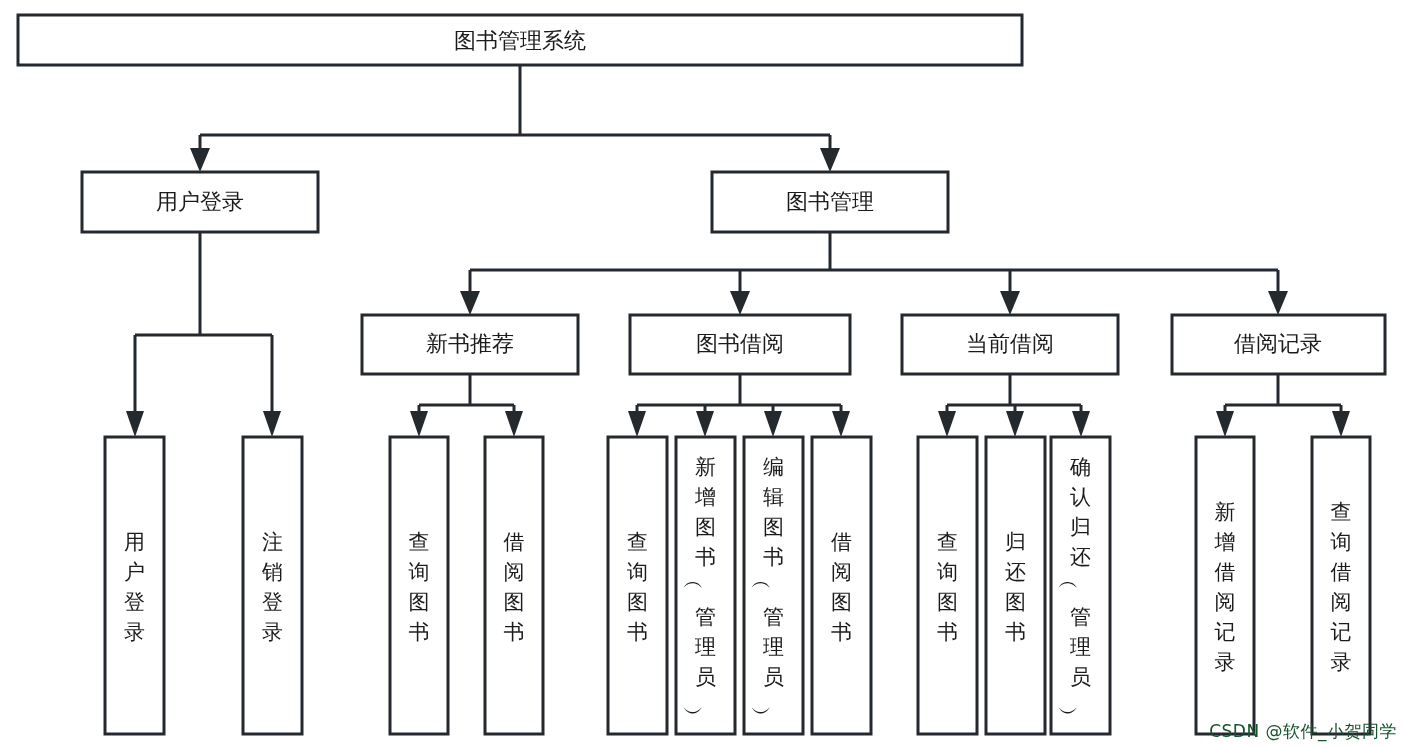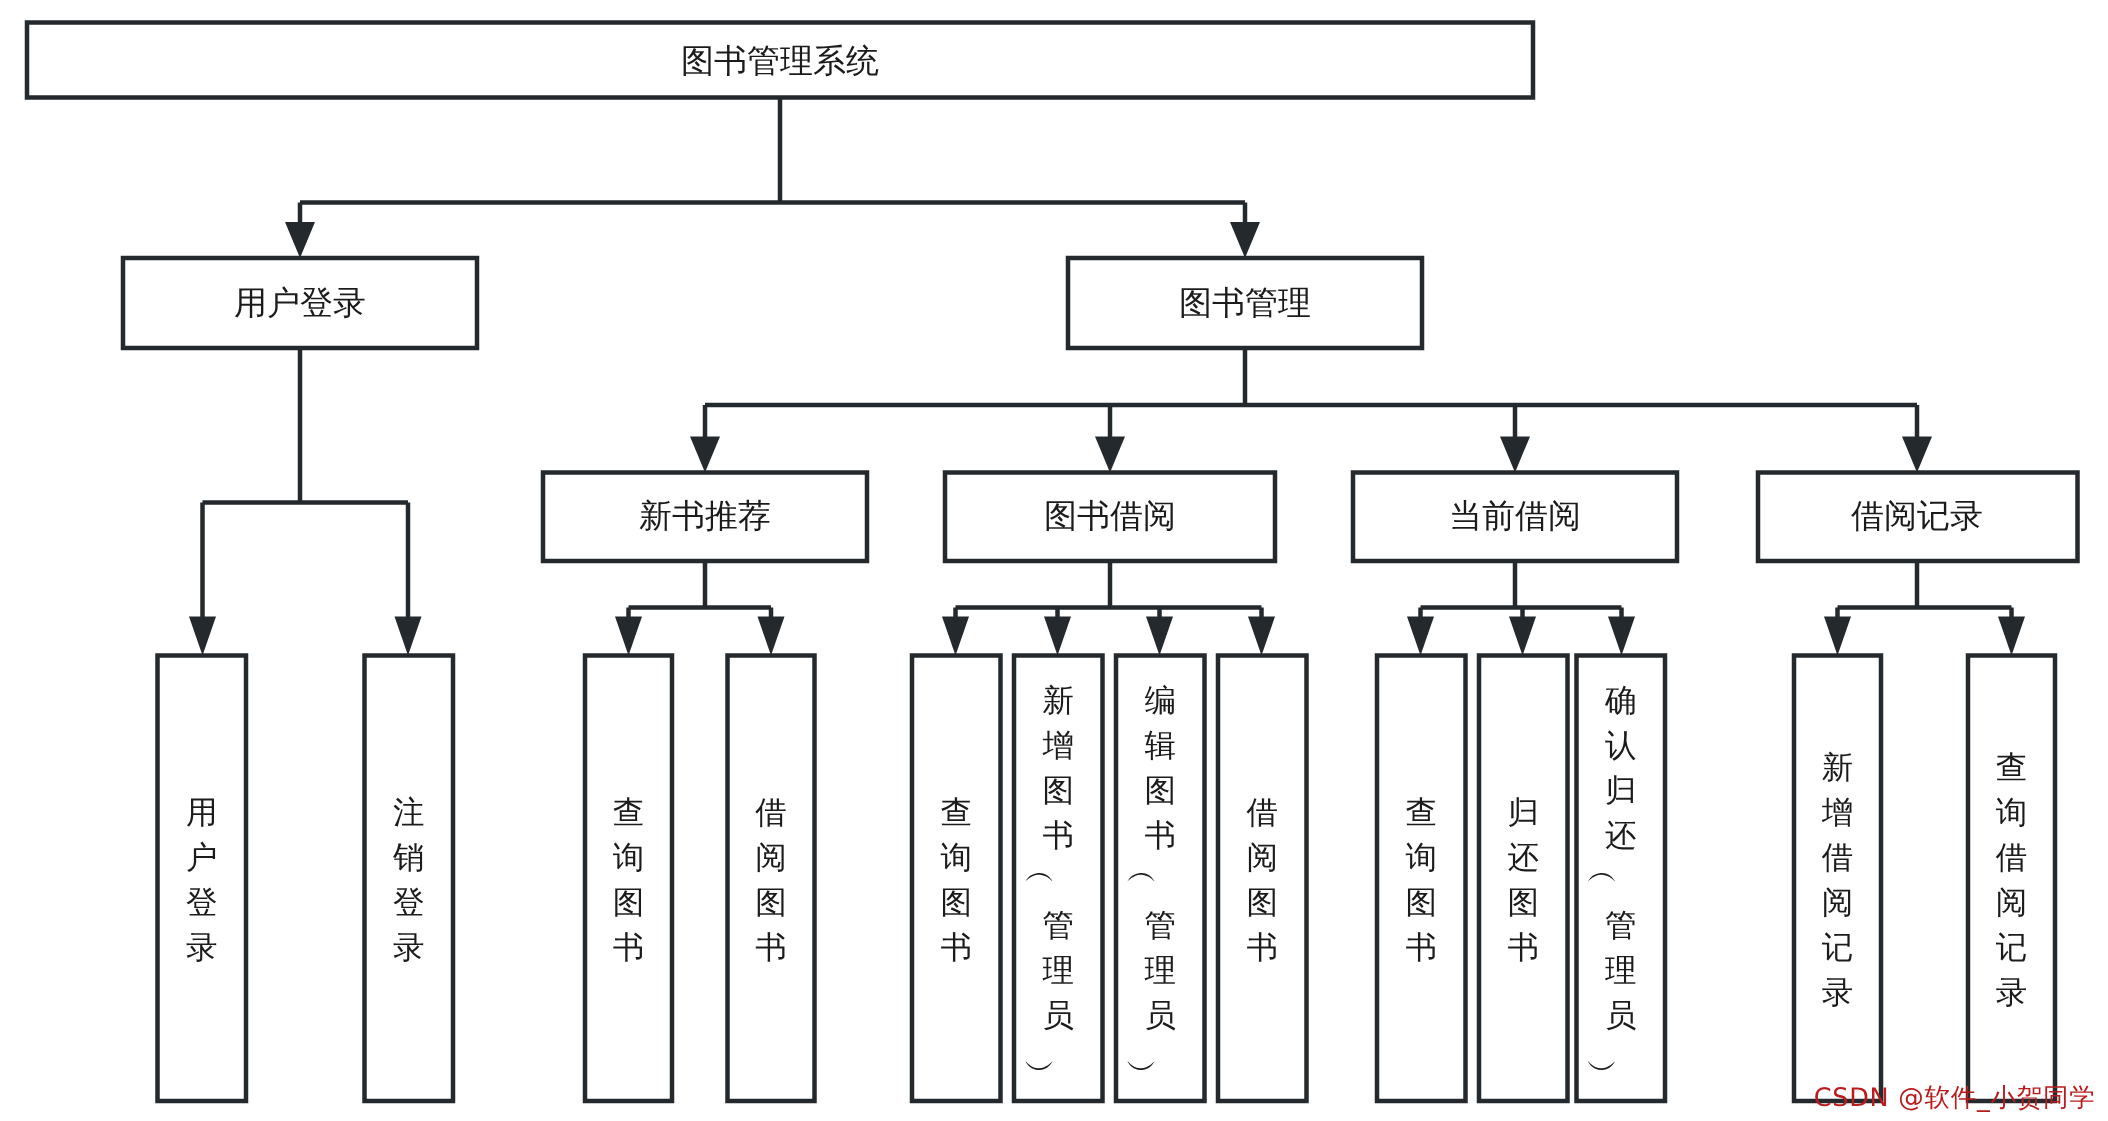--- a/index.html
+++ b/index.html
@@ -53,21 +53,21 @@
     font-size: 21px;
     fill: #1b1b1b;
     text-anchor: middle;
   }
   .watermark {
     position: absolute;
     right: 8px;
     bottom: 4px;
     font-family: "DejaVu Sans", "Liberation Sans", sans-serif;
     font-size: 17px;
-    color: #b91c1c;
+    color: #14532d;
     white-space: nowrap;
     letter-spacing: 0.5px;
     text-align: right;
   }
 </style>
 </head>
 <body>
 
 <div id="diagram-root">
   <svg class="diagram" viewBox="0 0 1405 747" xmlns="http://www.w3.org/2000/svg">

